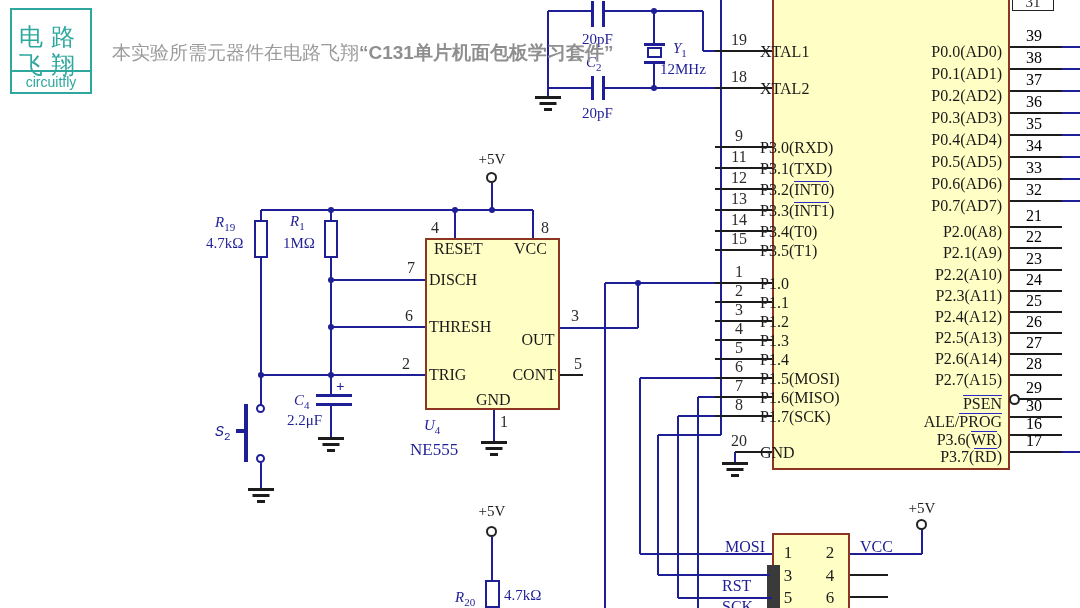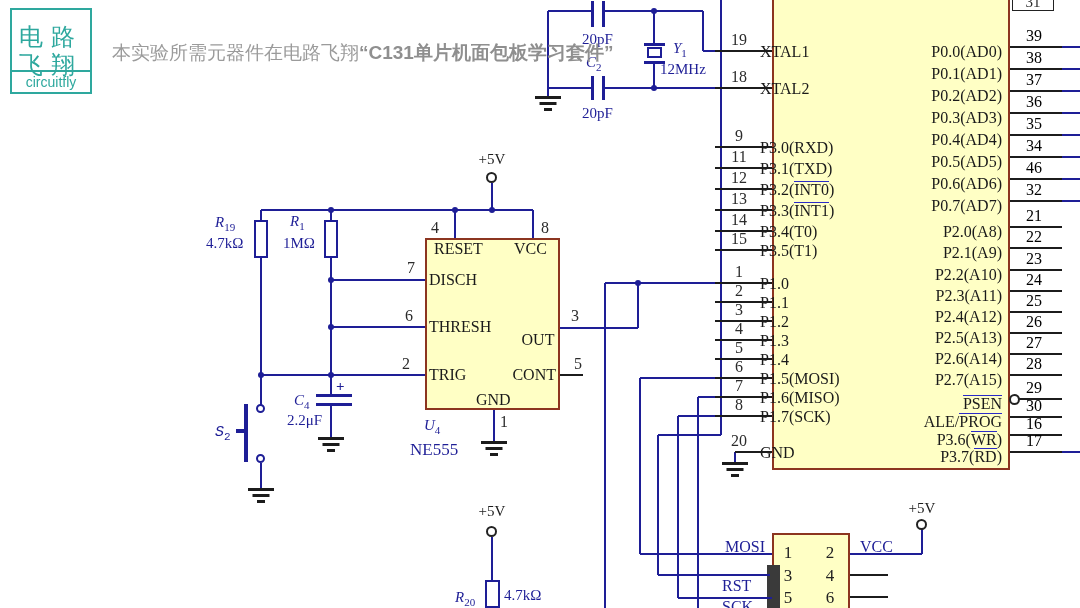--- a/index.html
+++ b/index.html
@@ -368,21 +368,21 @@
         <span class="stub s-std"></span>
         <span class="pext"></span>
 
         <span class="pnum">34</span>
         <span class="plabel"><span>P0.5(AD5)</span></span>
       </div>
       <div class="rrow" style="top: 179px;">
         <span class="stub s-std"></span>
         <span class="pext"></span>
 
-        <span class="pnum">46</span>
+        <span class="pnum">33</span>
         <span class="plabel"><span>P0.6(AD6)</span></span>
       </div>
       <div class="rrow" style="top: 201px;">
         <span class="stub s-std"></span>
         <span class="pext"></span>
 
         <span class="pnum">32</span>
         <span class="plabel"><span>P0.7(AD7)</span></span>
       </div>
       <div class="rrow" style="top: 227px;">

